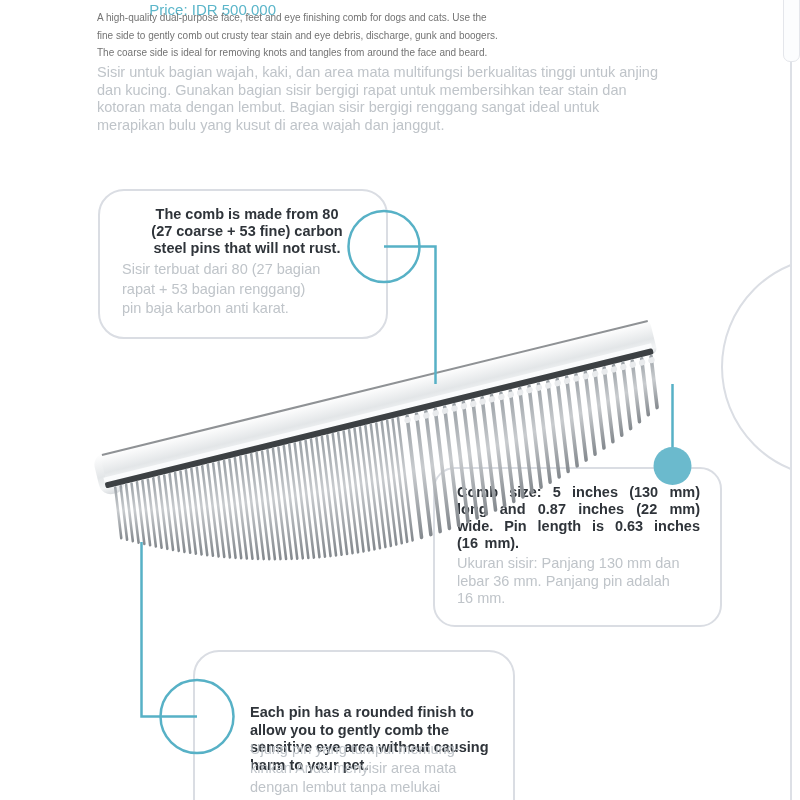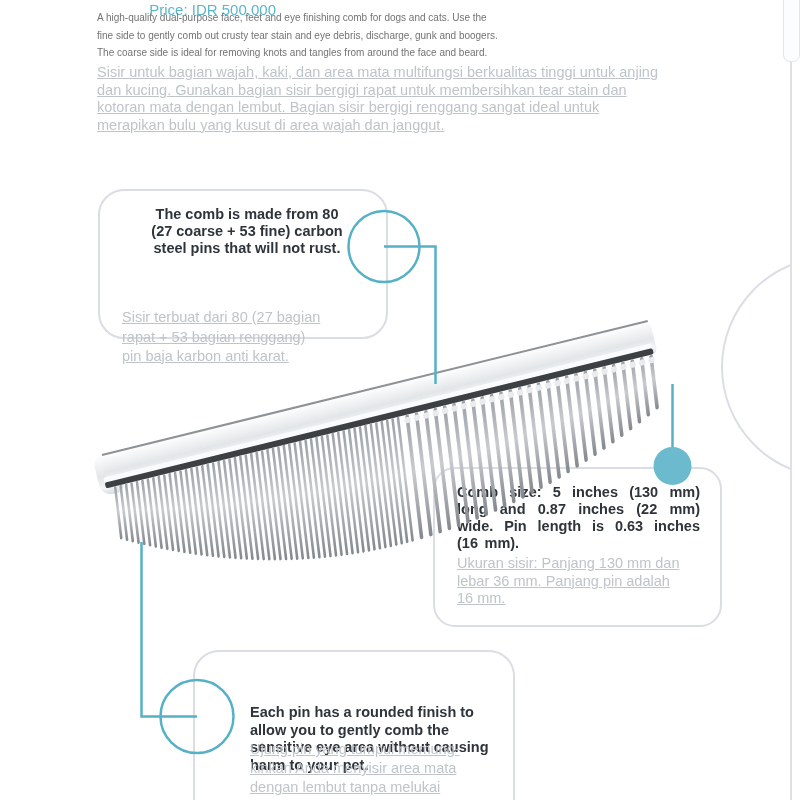--- a/index.html
+++ b/index.html
@@ -7,33 +7,33 @@
     width:800px;height:800px;
     background:#ffffff;
     position:relative;
     overflow:hidden;
     font-family:"Liberation Sans", sans-serif;
     -webkit-font-smoothing:antialiased;
   }
   .txt{position:absolute;white-space:pre-line;}
   .en-dark{color:#737373;font-size:10px;line-height:17.5px;}
   .en-bold{color:#2f343a;font-size:14.5px;line-height:17px;font-weight:bold;}
-  .id-gray{color:#bfc4c9;font-size:14.5px;line-height:19px;text-decoration:underline;}
+  .id-gray{color:#bfc4c9;font-size:14.5px;line-height:19px;}
   .teal-text{color:#5cb6ca;font-size:15px;line-height:20px;}
   .callout-box{
     position:absolute;
     border:2px solid #dadde3;
     border-radius:26px;
     background:transparent;
   }
   #intro-en{left:97px;top:9px;width:665px;}
   #intro-id{left:97px;top:64px;width:665px;line-height:17.5px;}
   #box1{left:98px;top:189px;width:286px;height:146px;}
   #box1-en{left:122px;top:206px;width:250px;text-align:center;}
-  #box1-id{left:122px;top:260px;width:250px;line-height:19.5px;margin-top:48px;}
+  #box1-id{left:122px;top:260px;width:250px;line-height:19.5px;}
   #code-price{left:400px;top:243px;width:276px;text-align:right;}
   #box2{left:433px;top:467px;width:285px;height:156px;border-radius:22px;}
   #box2-en{left:457px;top:484px;width:243px;text-align:justify;word-spacing:2.5px;}
   #box2-id{left:457px;top:555px;width:243px;line-height:17.5px;}
   #box3{left:193px;top:650px;width:318px;height:200px;}
   #box3-en{left:250px;top:704px;width:252px;line-height:17.5px;}
   #box3-id{left:250px;top:740px;width:252px;}
   #overlay{position:absolute;left:0;top:0;z-index:5;pointer-events:none;}
   #scroll-thumb{
     position:absolute;left:783px;top:-10px;width:15px;height:70px;

